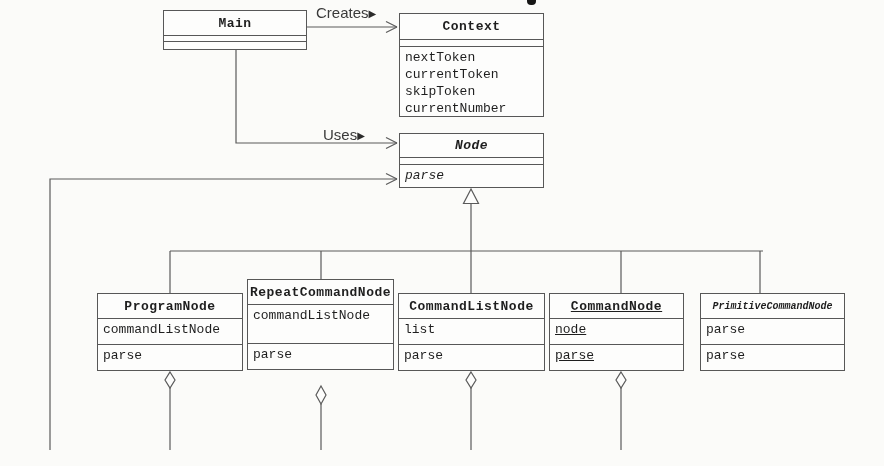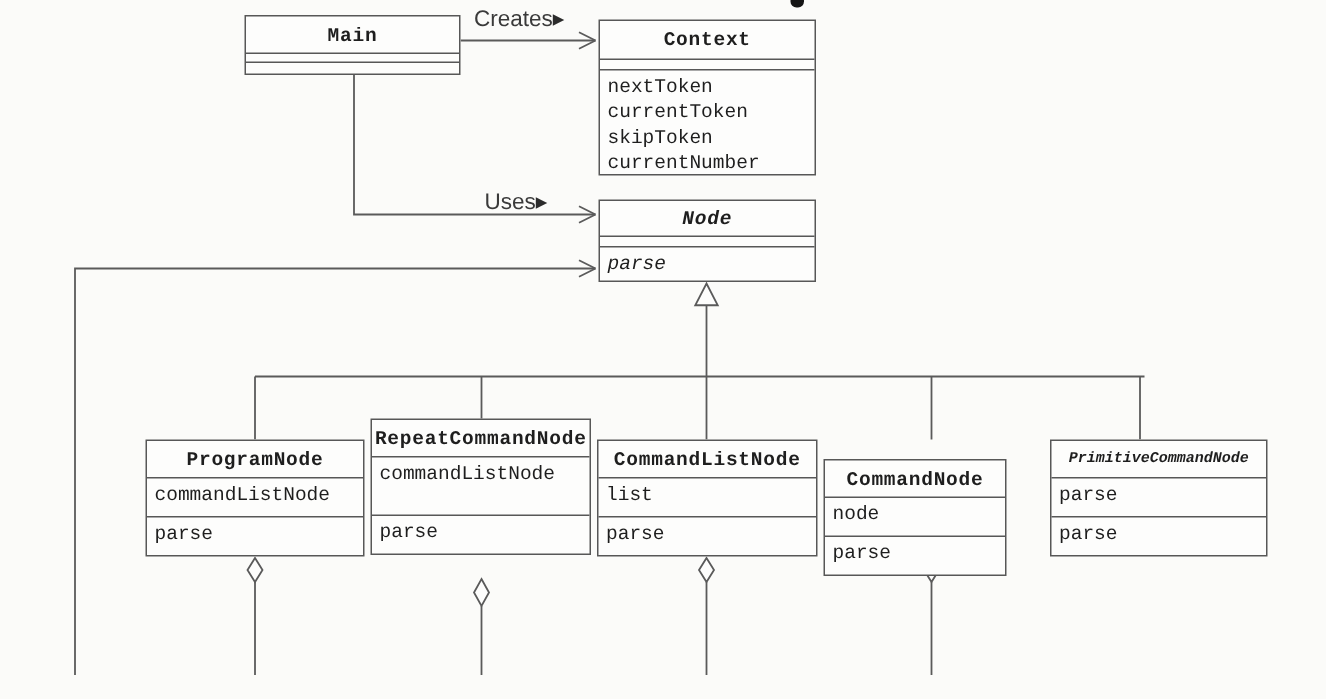--- a/index.html
+++ b/index.html
@@ -146,21 +146,21 @@
   <div class="clsbox" style="left:398px;top:293px;width:147px;height:78px;">
     <div class="comp title" style="height:25px;">CommandListNode</div>
     <div class="comp members" style="height:26px;">
       <div>list</div>
     </div>
     <div class="comp members" style="height:25px;">
       <div>parse</div>
     </div>
   </div>
 
-  <div class="clsbox" style="left:549px;top:306px;width:122px;height:78px;">
+  <div class="clsbox" style="left:549px;top:293px;width:135px;height:78px;text-decoration:underline;">
     <div class="comp title" style="height:25px;">CommandNode</div>
     <div class="comp members" style="height:26px;">
       <div>node</div>
     </div>
     <div class="comp members" style="height:25px;">
       <div>parse</div>
     </div>
   </div>
 
   <div class="clsbox" style="left:700px;top:293px;width:145px;height:78px;">

